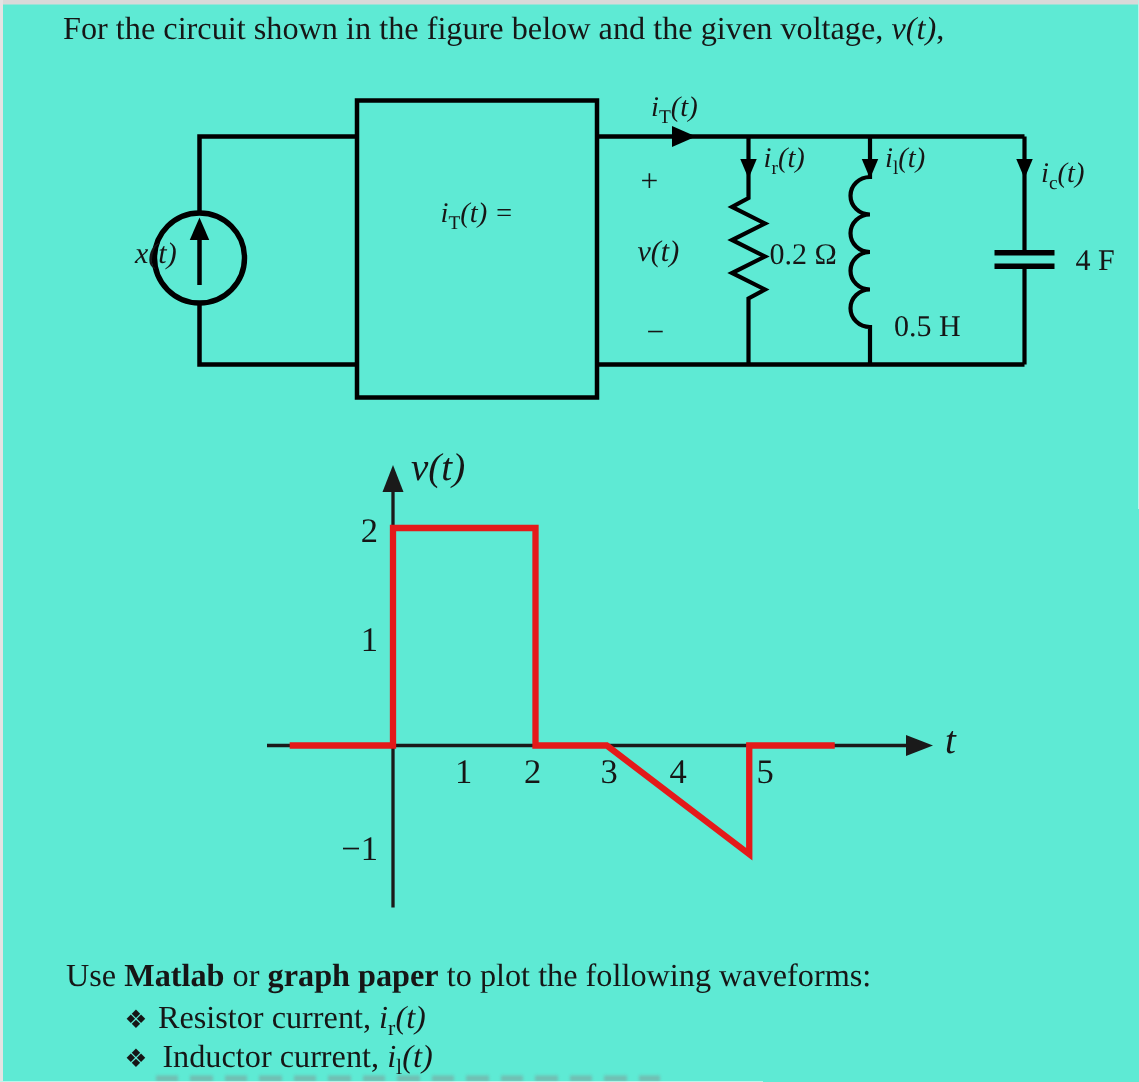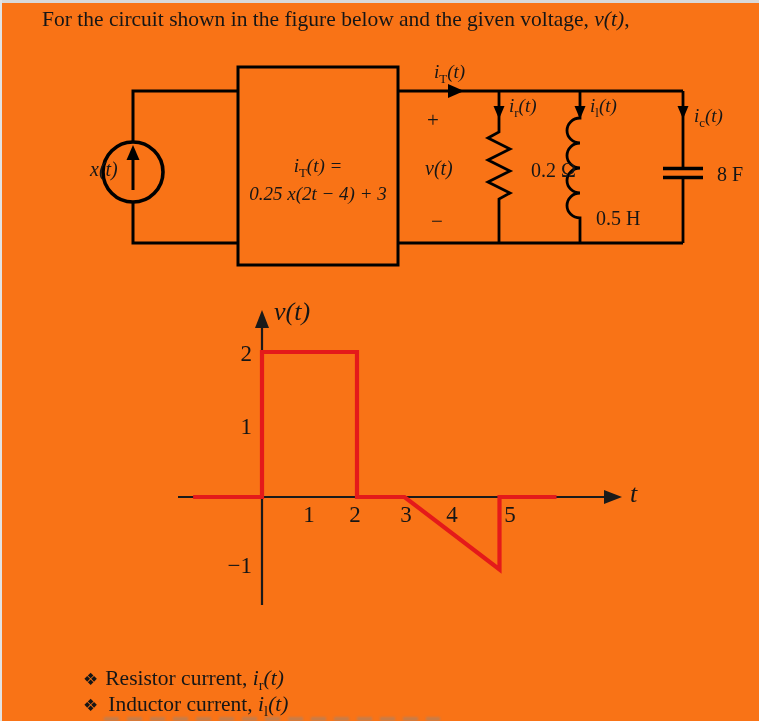--- a/index.html
+++ b/index.html
@@ -1,27 +1,27 @@
 <!DOCTYPE html>
 <html><head>
 <meta charset="utf-8">
 <style>
   html,body{margin:0;padding:0;background:#fff;}
-  .page{position:relative;width:759px;height:721px;background:#f97316;overflow:hidden;
+  .page{position:relative;width:759px;height:721px;background:#5eead4;overflow:hidden;
         font-family:"Liberation Serif", serif;color:#161616;}
   .abs{position:absolute;}
   .edge-top{left:0;top:0;width:759px;height:3px;background:#d9d9d9;}
   .edge-left{left:0;top:0;width:2px;height:721px;background:#e3e3e3;}
   .it{font-style:italic;}
   .math i{font-style:italic;}
   .math sub{font-size:0.68em;font-style:normal;line-height:0;}
   .title{font-size:21.5px;white-space:nowrap;}
   .clabel{font-size:19px;white-space:nowrap;text-align:center;}
   .cval{font-size:20px;white-space:nowrap;}
-  .boxtext{width:156px;text-align:center;font-size:19px;line-height:28px;margin-top:23px;}
+  .boxtext{width:156px;text-align:center;font-size:19px;line-height:28px;}
   .sign{font-size:21px;}
   .gnum{font-size:23px;}
   .gaxis{font-size:26px;}
   .ytick{width:34px;text-align:right;}
   .xtick{width:24px;text-align:center;}
   .instr{font-size:21.5px;white-space:nowrap;}
   .bullet-line{font-size:21.5px;white-space:nowrap;}
   .bullet-glyph{font-family:"DejaVu Sans", sans-serif;font-size:17px;margin-right:7px;}
   .sliver{width:336px;height:4px;opacity:.45;filter:blur(1px);
           background:repeating-linear-gradient(90deg,#8a8a8a 0 15px,transparent 15px 23px);}
@@ -76,21 +76,20 @@
   </div>
 
   <div class="abs clabel it" style="left:58px;top:158px;font-size:20px;margin-left:32px;">
     <span>x(t)</span>
   </div>
 
   <div class="abs boxtext math" style="left:240px;top:129px;">
     <div>
       <i>i</i><sub>T</sub><i>(t) =</i>
     </div>
-    <div class="it">0.25 x(2t − 4) + 3</div>
   </div>
 
   <div class="abs clabel math" style="left:434px;top:61px;">
     <i>i</i><sub>T</sub><i>(t)</i>
   </div>
   <div class="abs clabel math" style="left:509px;top:95px;">
     <i>i</i><sub>r</sub><i>(t)</i>
   </div>
   <div class="abs clabel math" style="left:590px;top:95px;">
     <i>i</i><sub>l</sub><i>(t)</i>
@@ -102,47 +101,50 @@
   <div class="abs sign" style="left:427px;top:108px;">
     <span>+</span>
   </div>
   <div class="abs clabel it" style="left:425px;top:157px;font-size:20px;">
     <span>v(t)</span>
   </div>
   <div class="abs sign" style="left:431px;top:209px;">
     <span>−</span>
   </div>
 
-  <div class="abs cval" style="left:531px;top:159px;">
+  <div class="abs cval" style="left:513px;top:159px;">
     <span>0.2 Ω</span>
   </div>
   <div class="abs cval" style="left:596px;top:163px;margin-top:44px;">
     <span>0.5 H</span>
   </div>
   <div class="abs cval" style="left:717px;top:163px;">
-    <span>8 F</span>
+    <span>4 F</span>
   </div>
 
   <div class="abs gaxis it" style="left:274px;top:297px;">
     <span>v(t)</span>
   </div>
   <div class="abs gaxis it" style="left:630px;top:479px;">
     <span>t</span>
   </div>
 
   <div class="abs gnum ytick" style="left:218px;top:341px;"><span>2</span></div>
   <div class="abs gnum ytick" style="left:218px;top:414px;"><span>1</span></div>
   <div class="abs gnum ytick" style="left:218px;top:553px;"><span>−1</span></div>
 
   <div class="abs gnum xtick" style="left:297px;top:502px;"><span>1</span></div>
   <div class="abs gnum xtick" style="left:343px;top:502px;"><span>2</span></div>
   <div class="abs gnum xtick" style="left:394px;top:502px;"><span>3</span></div>
   <div class="abs gnum xtick" style="left:440px;top:502px;"><span>4</span></div>
   <div class="abs gnum xtick" style="left:498px;top:502px;"><span>5</span></div>
 
+  <div class="abs instr" style="left:44px;top:638px;">
+    <span>Use </span><b>Matlab</b><span> or </span><b>graph paper</b><span> to plot the following waveforms:</span>
+  </div>
 
   <div class="abs bullet-line" style="left:83px;top:692px;">
     <span class="bullet-glyph">❖</span><span style="margin-left:3px;">Inductor current, </span><span class="math"><i>i</i><sub>l</sub><i>(t)</i></span>
   </div>
   <div class="abs bullet-line" style="left:83px;top:666px;">
     <span class="bullet-glyph">❖</span><span>Resistor current, </span><span class="math"><i>i</i><sub>r</sub><i>(t)</i></span>
   </div>
 
   <div class="abs sliver" style="left:104px;top:717px;"></div>
 

